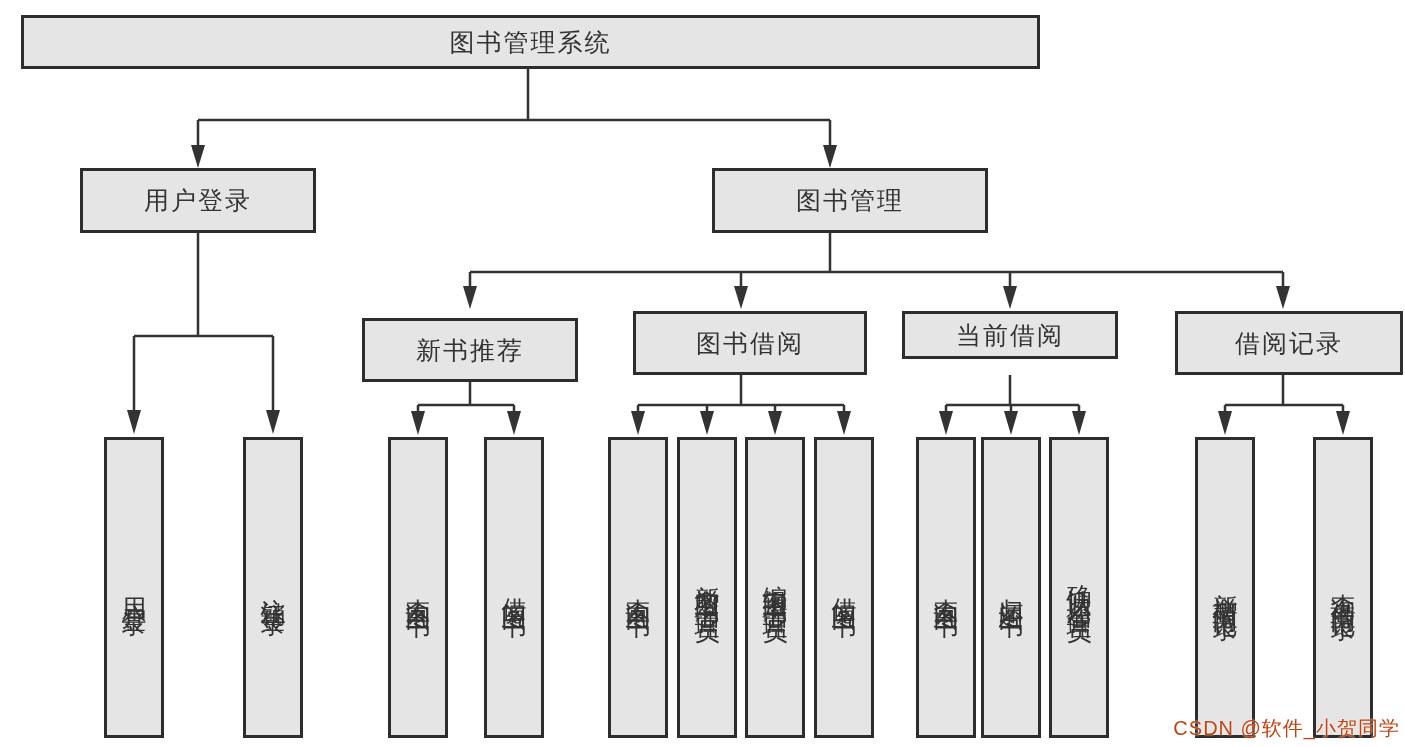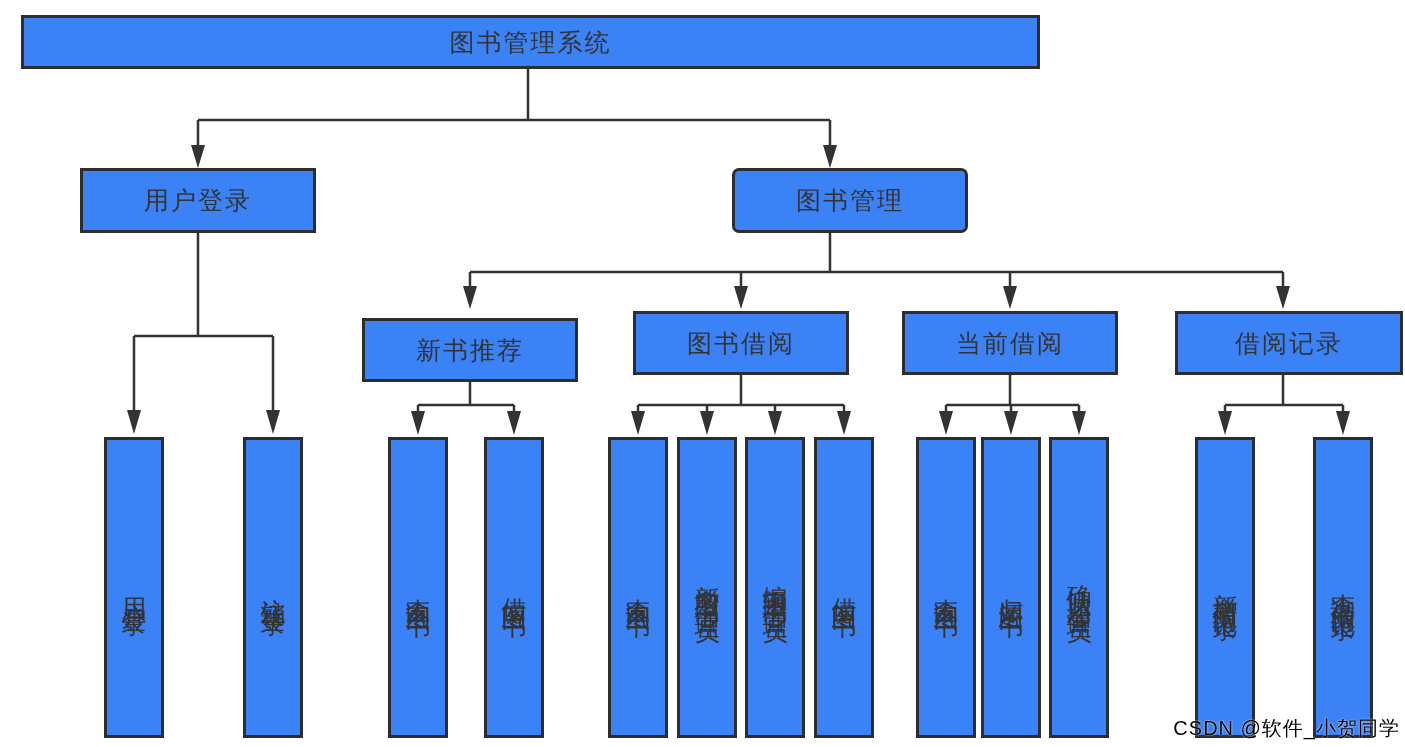--- a/index.html
+++ b/index.html
@@ -7,21 +7,21 @@
     position:relative;
     width:1405px;height:747px;
     background:#ffffff;
     font-family:"Liberation Sans", sans-serif;
     overflow:hidden;
   }
   #wires{position:absolute;left:0;top:0;width:1405px;height:747px;}
   .node{
     position:absolute;
     box-sizing:border-box;
-    background:#3b82f6;
+    background:#e5e5e5;
     border:3px solid #2d2d2d;
     display:flex;
     align-items:center;
     justify-content:center;
     color:#333333;
     font-size:25px;
     letter-spacing:2px;
     white-space:nowrap;
     z-index:2;
   }
@@ -30,21 +30,21 @@
     text-orientation:mixed;
     letter-spacing:5px;
     line-height:1;
     white-space:nowrap;
   }
   #watermark{
     position:absolute;
     right:5px;
     bottom:5px;
     font-size:20px;
-    color:#000000;
+    color:#c2410c;
     letter-spacing:1px;
     text-shadow:0 0 2px #ffffff;
     z-index:3;
   }
 </style>
 </head>
 <body>
 
 <div id="canvas">
 
@@ -108,25 +108,25 @@
     </g>
     <g fill="#333333" stroke="none">
       <polygon points="1218,411 1232,411 1225,435"></polygon>
       <polygon points="1336,411 1350,411 1343,435"></polygon>
     </g>
   </svg>
 
   <div class="node" style="left:21px;top:15px;width:1019px;height:54px;">图书管理系统</div>
 
   <div class="node" style="left:80px;top:168px;width:236px;height:65px;">用户登录</div>
-  <div class="node" style="left:732px;top:168px;width:236px;height:65px;border-radius:7px;">图书管理</div>
+  <div class="node" style="left:712px;top:168px;width:276px;height:65px;">图书管理</div>
 
   <div class="node" style="left:362px;top:318px;width:216px;height:64px;">新书推荐</div>
-  <div class="node" style="left:633px;top:311px;width:216px;height:64px;font-family:Liberation Mono, monospace;">图书借阅</div>
-  <div class="node" style="left:902px;top:311px;width:216px;height:64px;">当前借阅</div>
+  <div class="node" style="left:633px;top:311px;width:234px;height:64px;font-family:Liberation Mono, monospace;">图书借阅</div>
+  <div class="node" style="left:902px;top:311px;width:216px;height:48px;">当前借阅</div>
   <div class="node" style="left:1175px;top:311px;width:228px;height:64px;">借阅记录</div>
 
   <div class="node leaf" style="left:104px;top:437px;width:60px;height:301px;">
     <span>用户登录</span>
   </div>
   <div class="node leaf" style="left:243px;top:437px;width:60px;height:301px;">
     <span>注销登录</span>
   </div>
 
   <div class="node leaf" style="left:388px;top:437px;width:60px;height:301px;">

